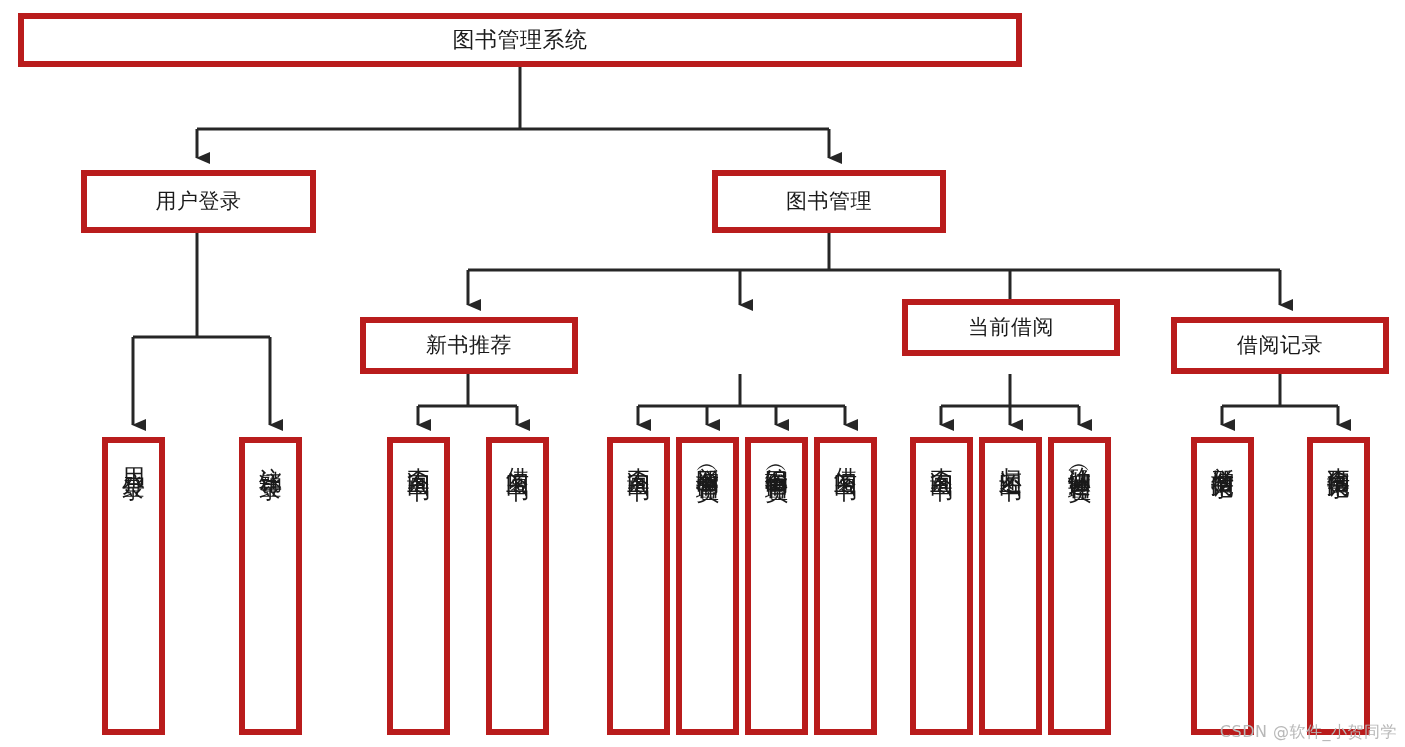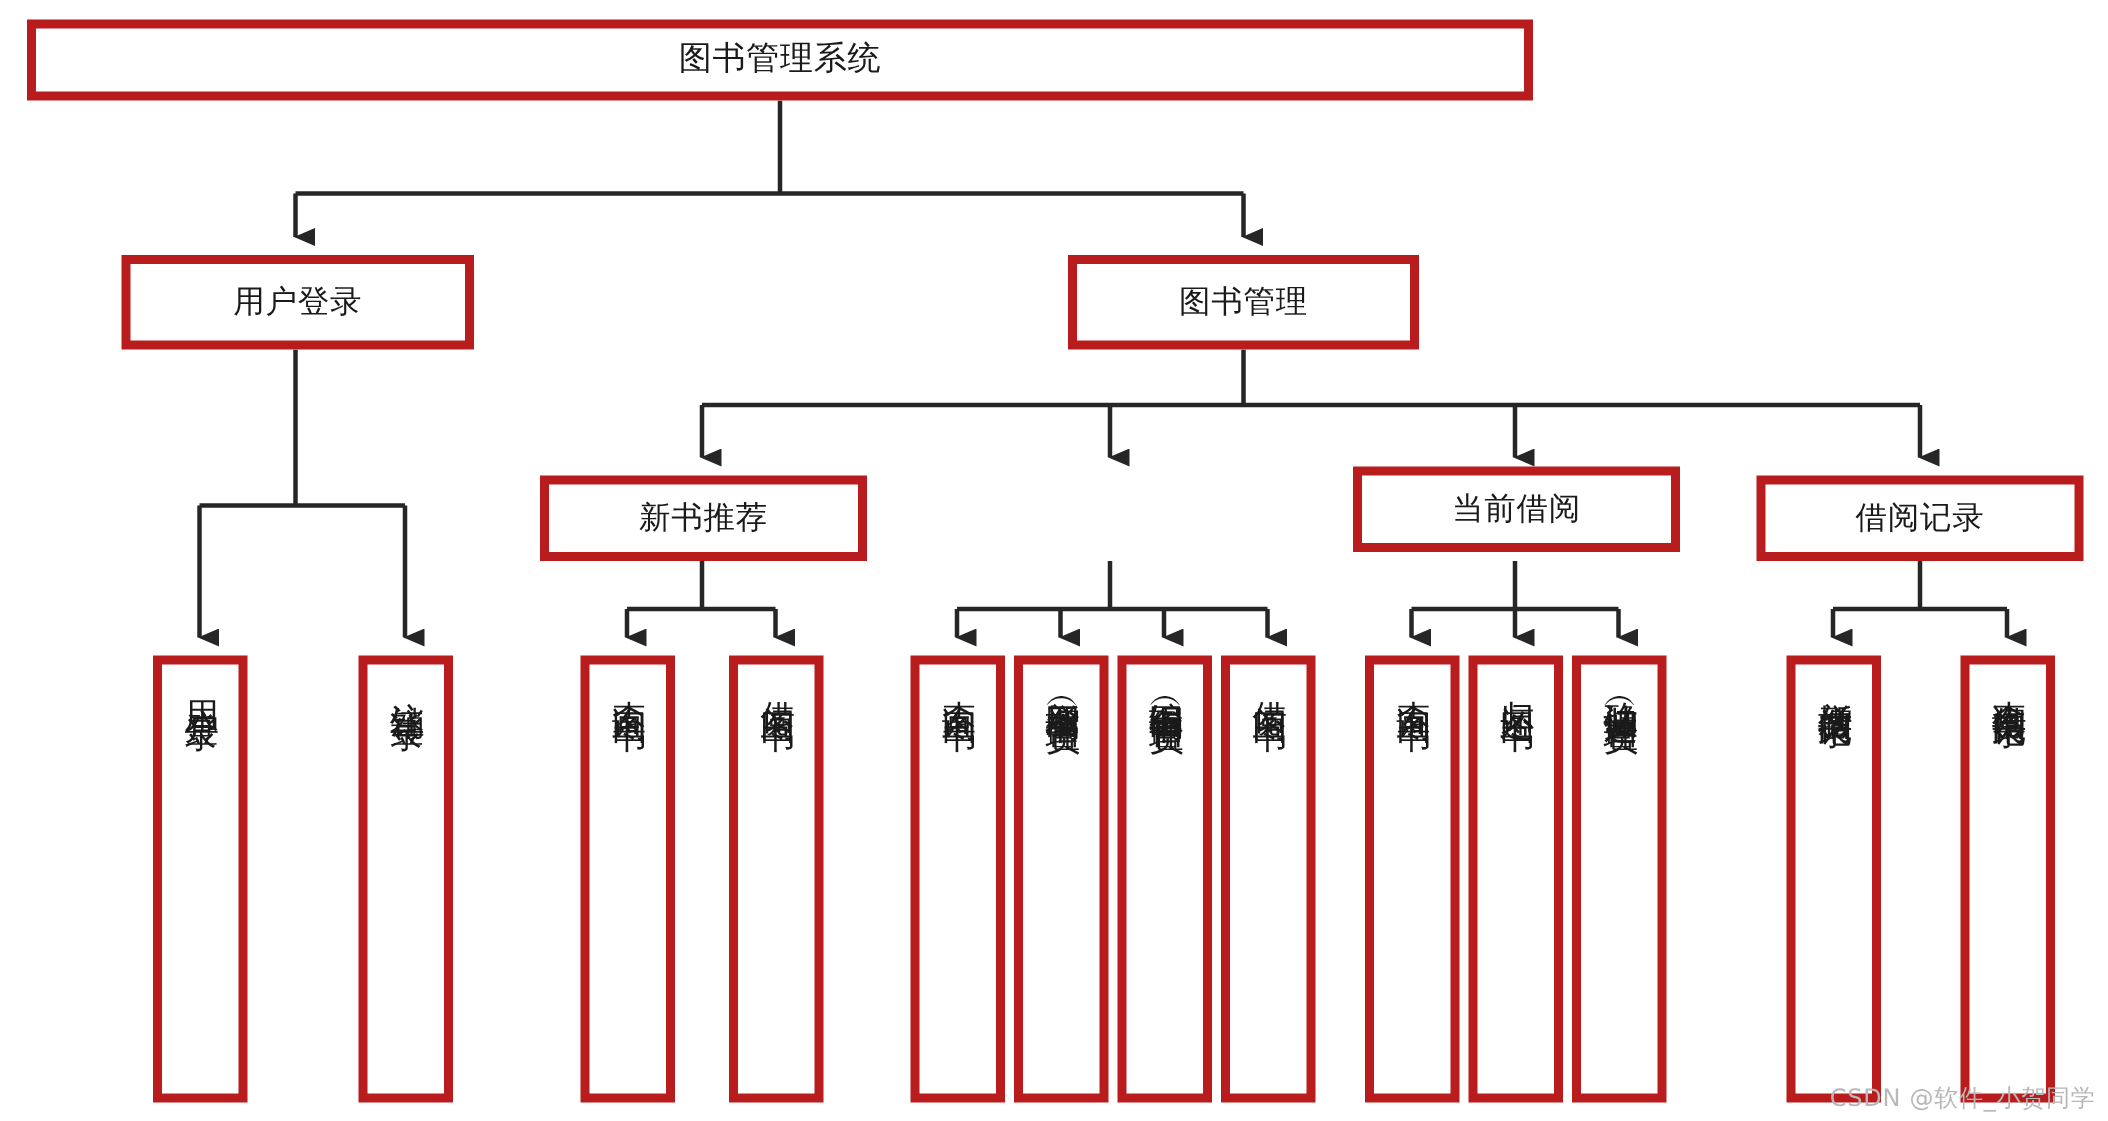--- a/index.html
+++ b/index.html
@@ -135,21 +135,21 @@
   <div class="node h" style="left:81px;top:170px;width:235px;height:63px;">
     <span class="label">用户登录</span>
   </div>
   <div class="node h" style="left:712px;top:170px;width:234px;height:63px;">
     <span class="label">图书管理</span>
   </div>
 
   <div class="node h" style="left:360px;top:317px;width:218px;height:57px;">
     <span class="label">新书推荐</span>
   </div>
-  <div class="node h" style="left:902px;top:311px;width:218px;height:57px;align-items:center;">
+  <div class="node h" style="left:902px;top:299px;width:218px;height:57px;align-items:center;">
     <span class="label">当前借阅</span>
   </div>
   <div class="node h" style="left:1171px;top:317px;width:218px;height:57px;">
     <span class="label">借阅记录</span>
   </div>
 
   <div class="node v" style="left:102px;top:437px;width:63px;height:298px;">
     <span class="label">用户登录</span>
   </div>
   <div class="node v" style="left:239px;top:437px;width:63px;height:298px;">

